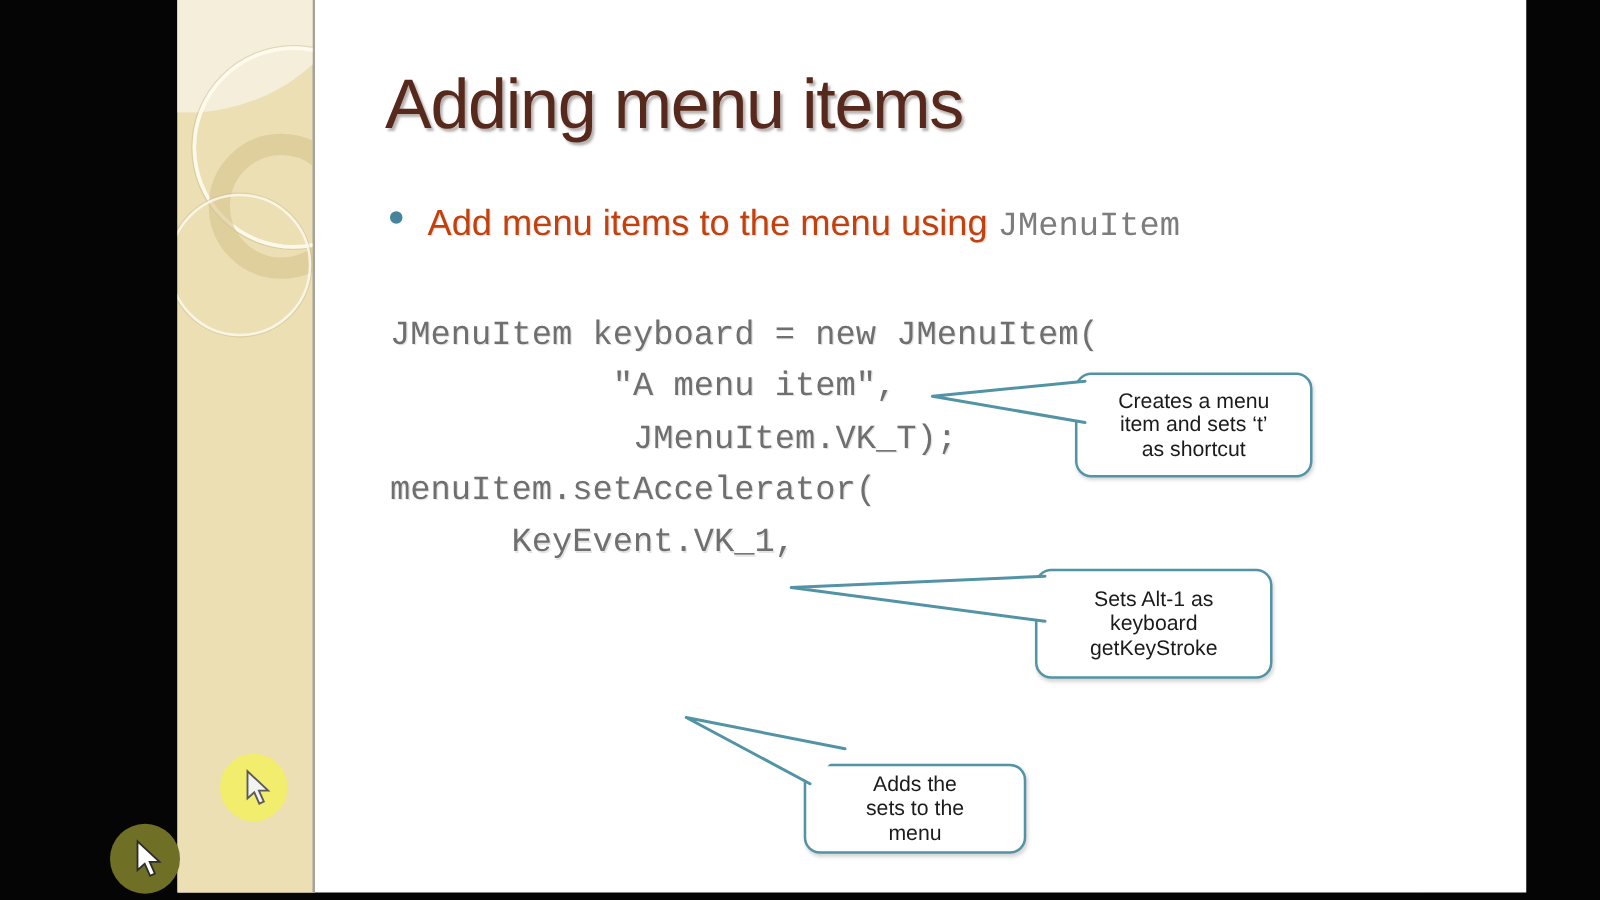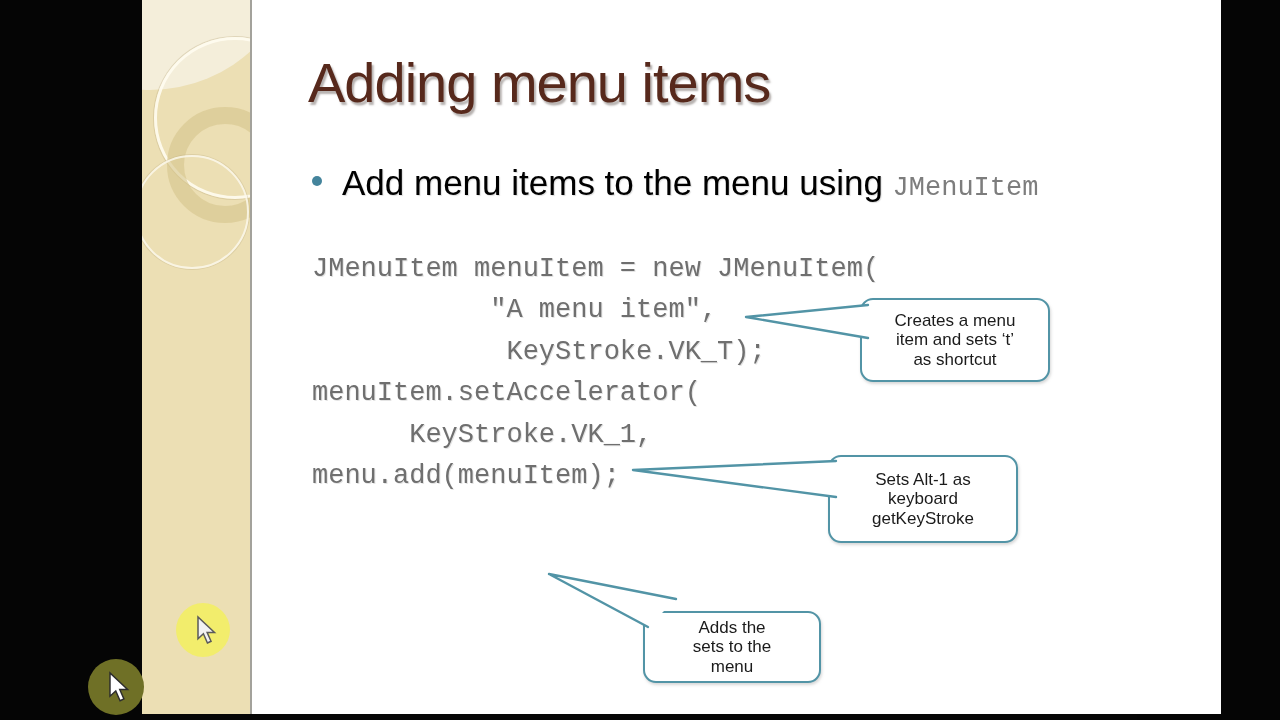--- a/index.html
+++ b/index.html
@@ -21,21 +21,21 @@
               border:17px solid rgba(214,196,140,0.6);}
   .blob.ring-b{left:-7px;top:155px;width:110px;height:110px;border:2px solid rgba(252,248,235,0.85);
                box-shadow:0 0 0 1px rgba(185,170,125,0.3);}
 
   .title{position:absolute;left:166px;top:50px;margin:0;font-size:56px;font-weight:normal;
          letter-spacing:-1px;color:#57291c;text-shadow:2px 3px 2px rgba(110,100,95,0.5);}
 
   .bullet-row{position:absolute;left:170px;top:163px;white-space:nowrap;}
   .bullet-dot{display:inline-block;width:10px;height:10px;border-radius:50%;background:#44849c;
               vertical-align:9px;margin-right:20px;}
-  .bullet-text{font-size:35px;color:#000000;text-shadow:1px 1px 1px rgba(170,170,170,0.4);}
+  .bullet-text{font-size:29px;color:#c2410c;text-shadow:1px 1px 1px rgba(170,170,170,0.4);}
   .inline-code{font-family:"Liberation Mono", monospace;font-size:27px;color:#7d7d7d;}
 
   .code{position:absolute;left:170px;top:249px;margin:0;white-space:pre;
         font-family:"Liberation Mono", monospace;font-size:27px;line-height:41.4px;
         color:#6f6f6f;text-shadow:1px 1px 0 rgba(205,205,205,0.55);}
 
   .callout{position:absolute;background:#ffffff;border:2px solid #5294a6;border-radius:13px;
            box-shadow:1px 2px 3px rgba(140,140,140,0.35);display:flex;align-items:center;
            justify-content:center;text-align:center;z-index:5;}
   .callout .txt{font-size:17px;line-height:19.5px;color:#1b1b1b;}
@@ -65,21 +65,21 @@
       <div class="blob donut"></div>
       <div class="blob ring-b"></div>
     </div>
 
     <h1 class="title">Adding menu items</h1>
 
     <div class="bullet-row">
       <span class="bullet-dot"></span><span class="bullet-text">Add menu items to the menu using </span><span class="inline-code">JMenuItem</span>
     </div>
 
-    <pre class="code"><div>JMenuItem menuItem = new JMenuItem(</div><div>           "A menu item",</div><div>            KeyStroke.VK_T);</div><div>menuItem.setAccelerator(</div><div>      KeyStroke.VK_1,</div><div>menu.add(menuItem);</div></pre>
+    <pre class="code"><div>JMenuItem keyboard = new JMenuItem(</div><div>           "A menu item",</div><div>            JMenuItem.VK_T);</div><div>menuItem.setAccelerator(</div><div>      KeyEvent.VK_1,</div></pre>
 
     <div class="callout c1">
       <div class="txt">
         <div>Creates a menu</div>
         <div>item and sets ‘t’</div>
         <div>as shortcut</div>
       </div>
     </div>
 
     <div class="callout c2">

